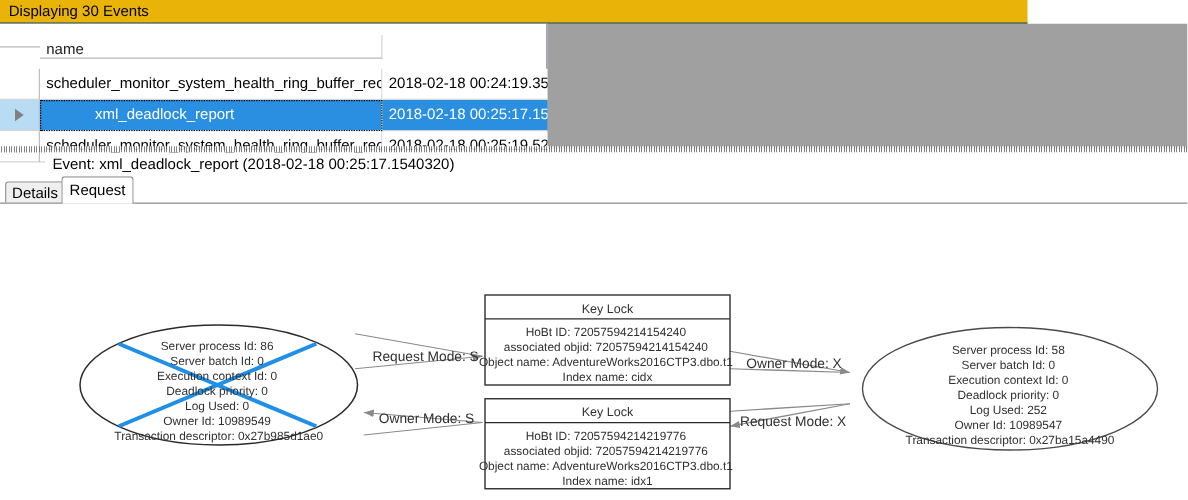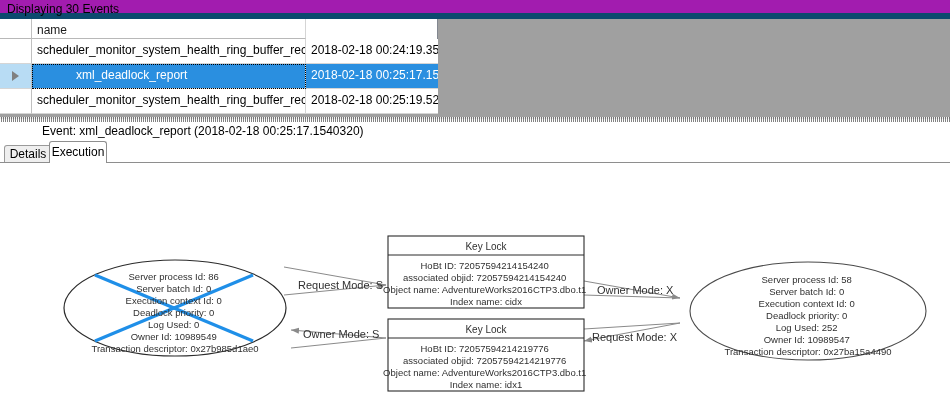--- a/index.html
+++ b/index.html
@@ -12,23 +12,23 @@
   #app {
     position: relative;
     width: 950px; height: 400px;
     box-sizing: border-box;
   }
 
   
   .caption-bar {
     position: absolute;
     left: 0; top: 0;
-    width: 950px; height: 19px;
-    background: #a21caf;
-    border-bottom: 6px solid #0c4a6e;
+    width: 822px; height: 19px;
+    background: #eab308;
+    border-bottom: 1px solid #0c4a6e;
     box-sizing: border-box;
   }
   .caption-bar .label {
     position: absolute;
     left: 7px; top: 2px;
     font-size: 12px;
     color: #000000;
     white-space: nowrap;
   }
 
@@ -46,21 +46,21 @@
     width: 438px;
     background: #ffffff;
     border-right: 1px solid #828790;
     box-sizing: border-box;
   }
   .grid-row {
     display: flex;
     height: 25px;
     box-sizing: border-box;
   }
-  .grid-row.hdr { height: 20px; }
+  .grid-row.hdr { height: 36px; align-items: center; }
   .cell {
     box-sizing: border-box;
     border-right: 1px solid #d5d5d5;
     border-bottom: 1px solid #d5d5d5;
     font-size: 12px;
     color: #000000;
     padding: 4px 4px 0 5px;
     white-space: nowrap;
     overflow: hidden;
     background: #ffffff;
@@ -230,21 +230,21 @@
   </div>
 
   <div class="splitter"></div>
 
   <div class="event-line">
     <span class="txt">Event: xml_deadlock_report (2018-02-18 00:25:17.1540320)</span>
   </div>
 
   <div class="tabstrip">
     <div class="tab inactive">Details</div>
-    <div class="tab active">Execution</div>
+    <div class="tab active">Request</div>
   </div>
 
   <div class="canvas">
     <svg width="950" height="238" viewBox="0 0 950 238" xmlns="http://www.w3.org/2000/svg">
 
       <defs>
         <marker id="ah" markerWidth="9" markerHeight="9" refX="8" refY="3" orient="auto" markerUnits="strokeWidth">
           <path d="M0,0 L8,3 L0,6 z" fill="#8a8a8a"></path>
         </marker>
       </defs>

